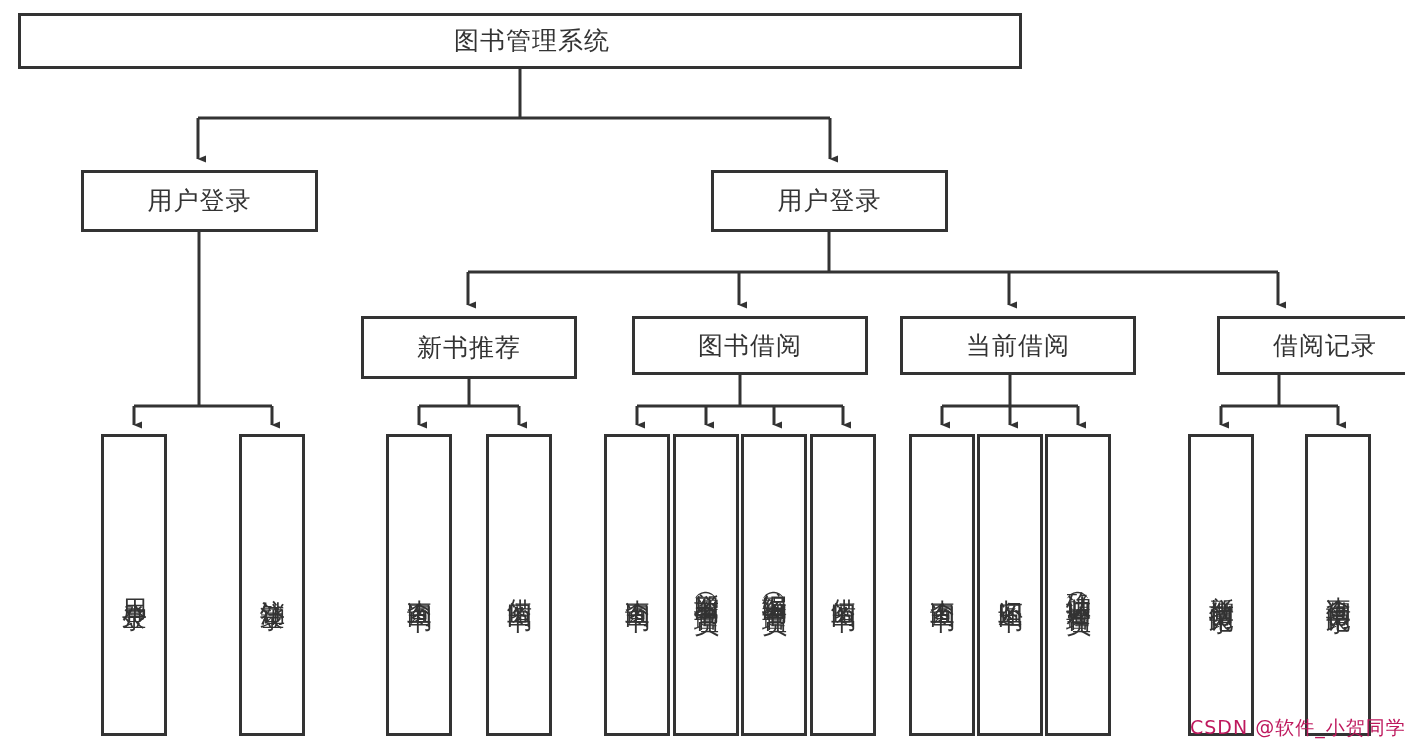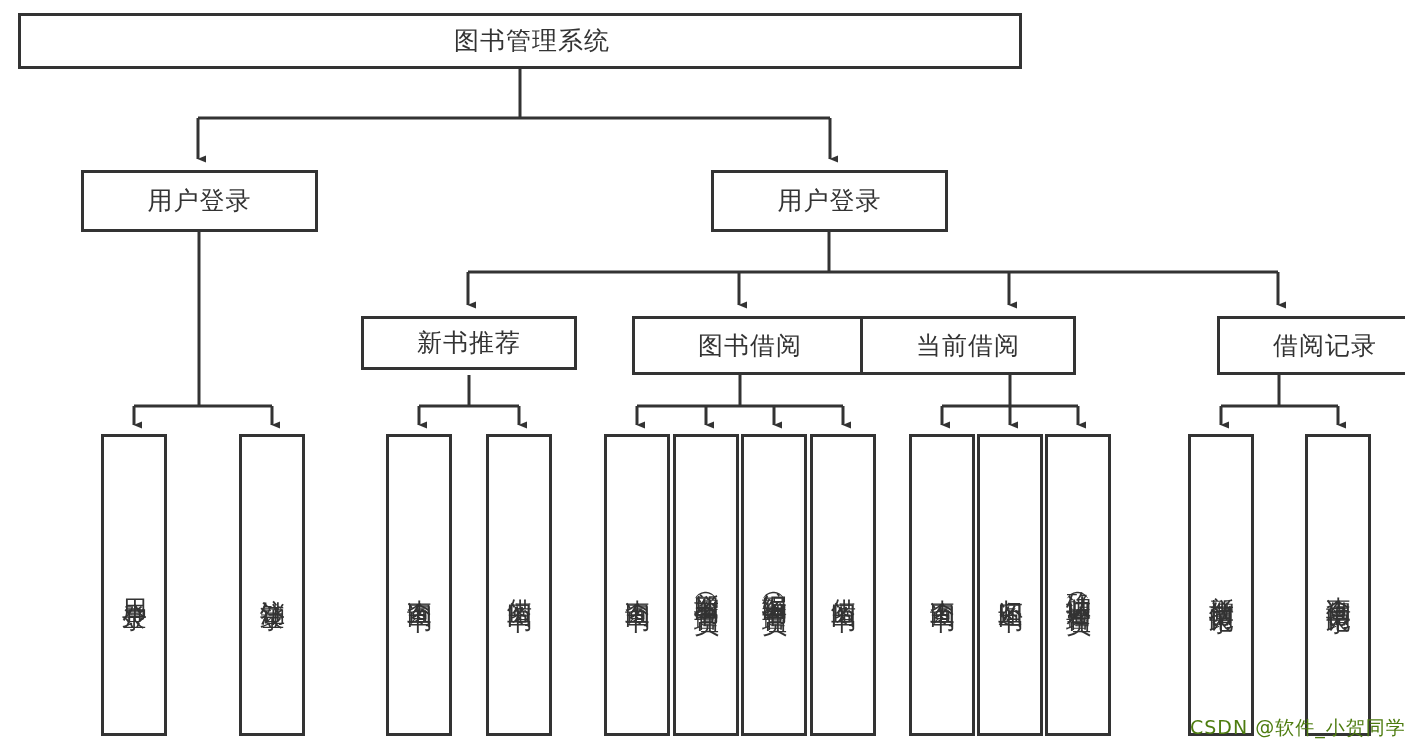--- a/index.html
+++ b/index.html
@@ -49,21 +49,21 @@
     writing-mode: vertical-rl;
     text-orientation: upright;
     font-size: 25px;
     line-height: 1.35;
     letter-spacing: 3px;
     text-align: center;
     white-space: nowrap;
   }
   .watermark {
     position: absolute;
-    color: #4d7c0f;
+    color: #be185d;
     font-size: 19px;
     letter-spacing: 1px;
     white-space: nowrap;
     user-select: none;
   }
 </style>
 </head>
 <body>
 
 <div id="diagram-root">
@@ -135,29 +135,29 @@
   </div>
 
   <div class="node node-h" style="left:81px; top:170px; width:237px; height:62px;">
     <span>用户登录</span>
   </div>
 
   <div class="node node-h" style="left:711px; top:170px; width:237px; height:62px;">
     <span>用户登录</span>
   </div>
 
-  <div class="node node-h" style="left:361px; top:316px; width:216px; height:54px;">
+  <div class="node node-h" style="left:361px; top:316px; width:216px; height:63px;">
     <span>新书推荐</span>
   </div>
 
   <div class="node node-h" style="left:632px; top:316px; width:236px; height:59px;">
     <span>图书借阅</span>
   </div>
 
-  <div class="node node-h" style="left:860px; top:316px; width:216px; height:59px;">
+  <div class="node node-h" style="left:900px; top:316px; width:236px; height:59px;">
     <span>当前借阅</span>
   </div>
 
   <div class="node node-h" style="left:1171px; top:316px; width:216px; height:59px;margin-left:46px;">
     <span>借阅记录</span>
   </div>
 
   <div class="node node-v" style="left:101px; top:434px; width:66px; height:302px;">
     <span>用户登录</span>
   </div>

